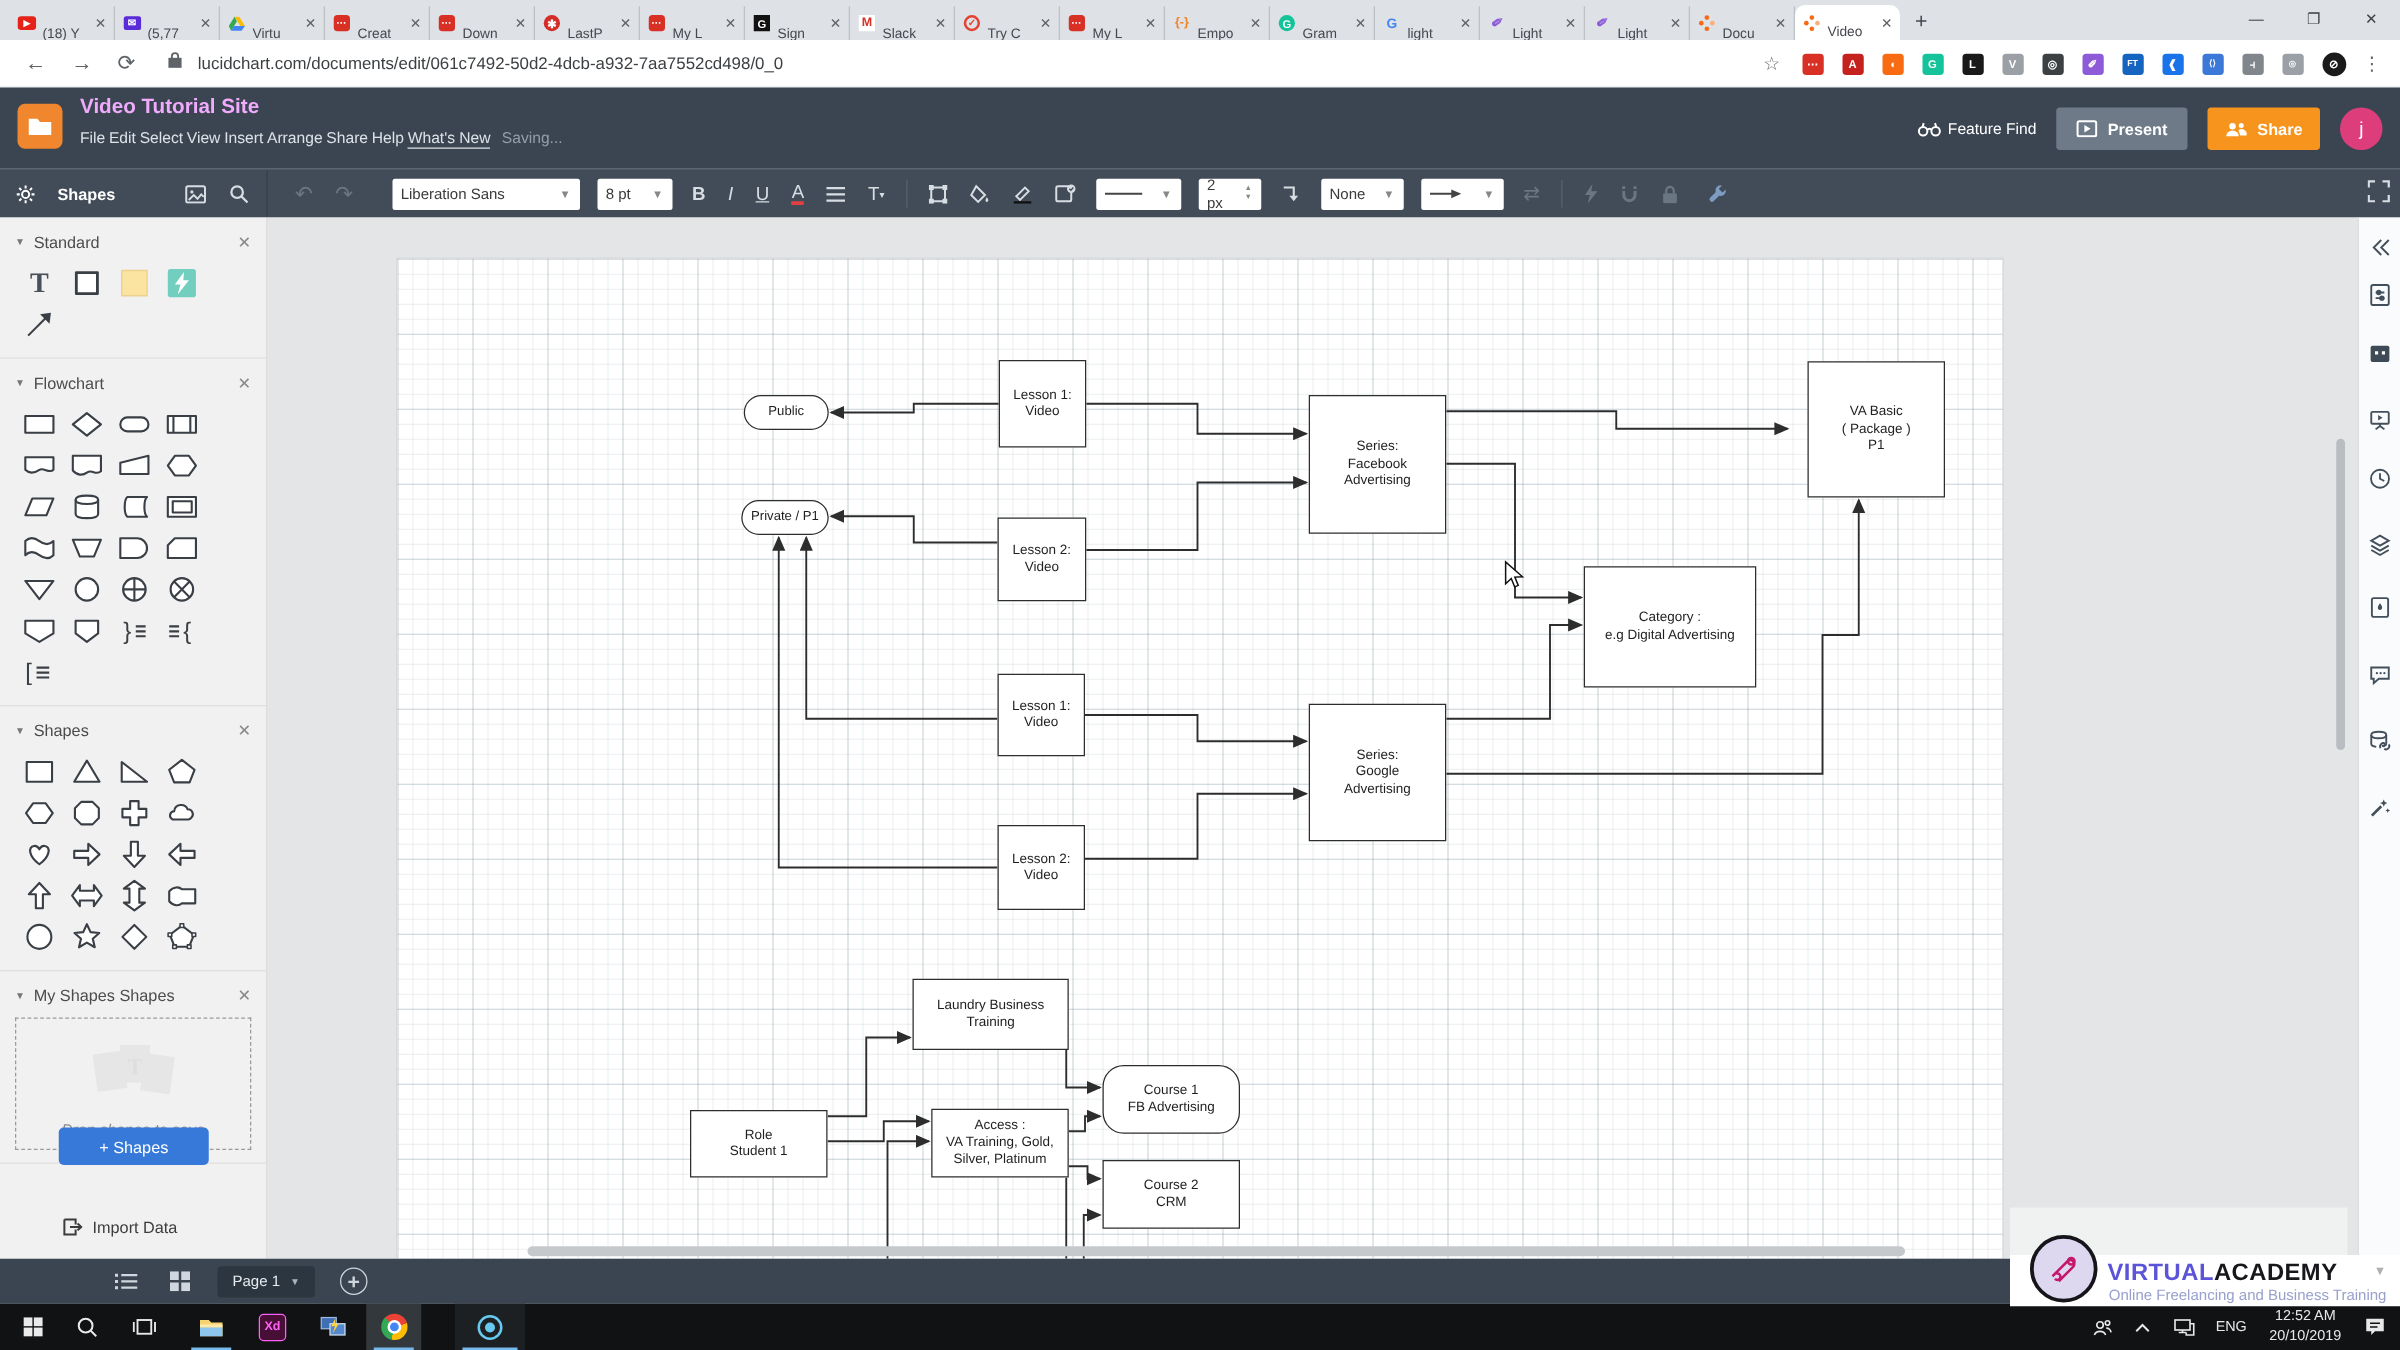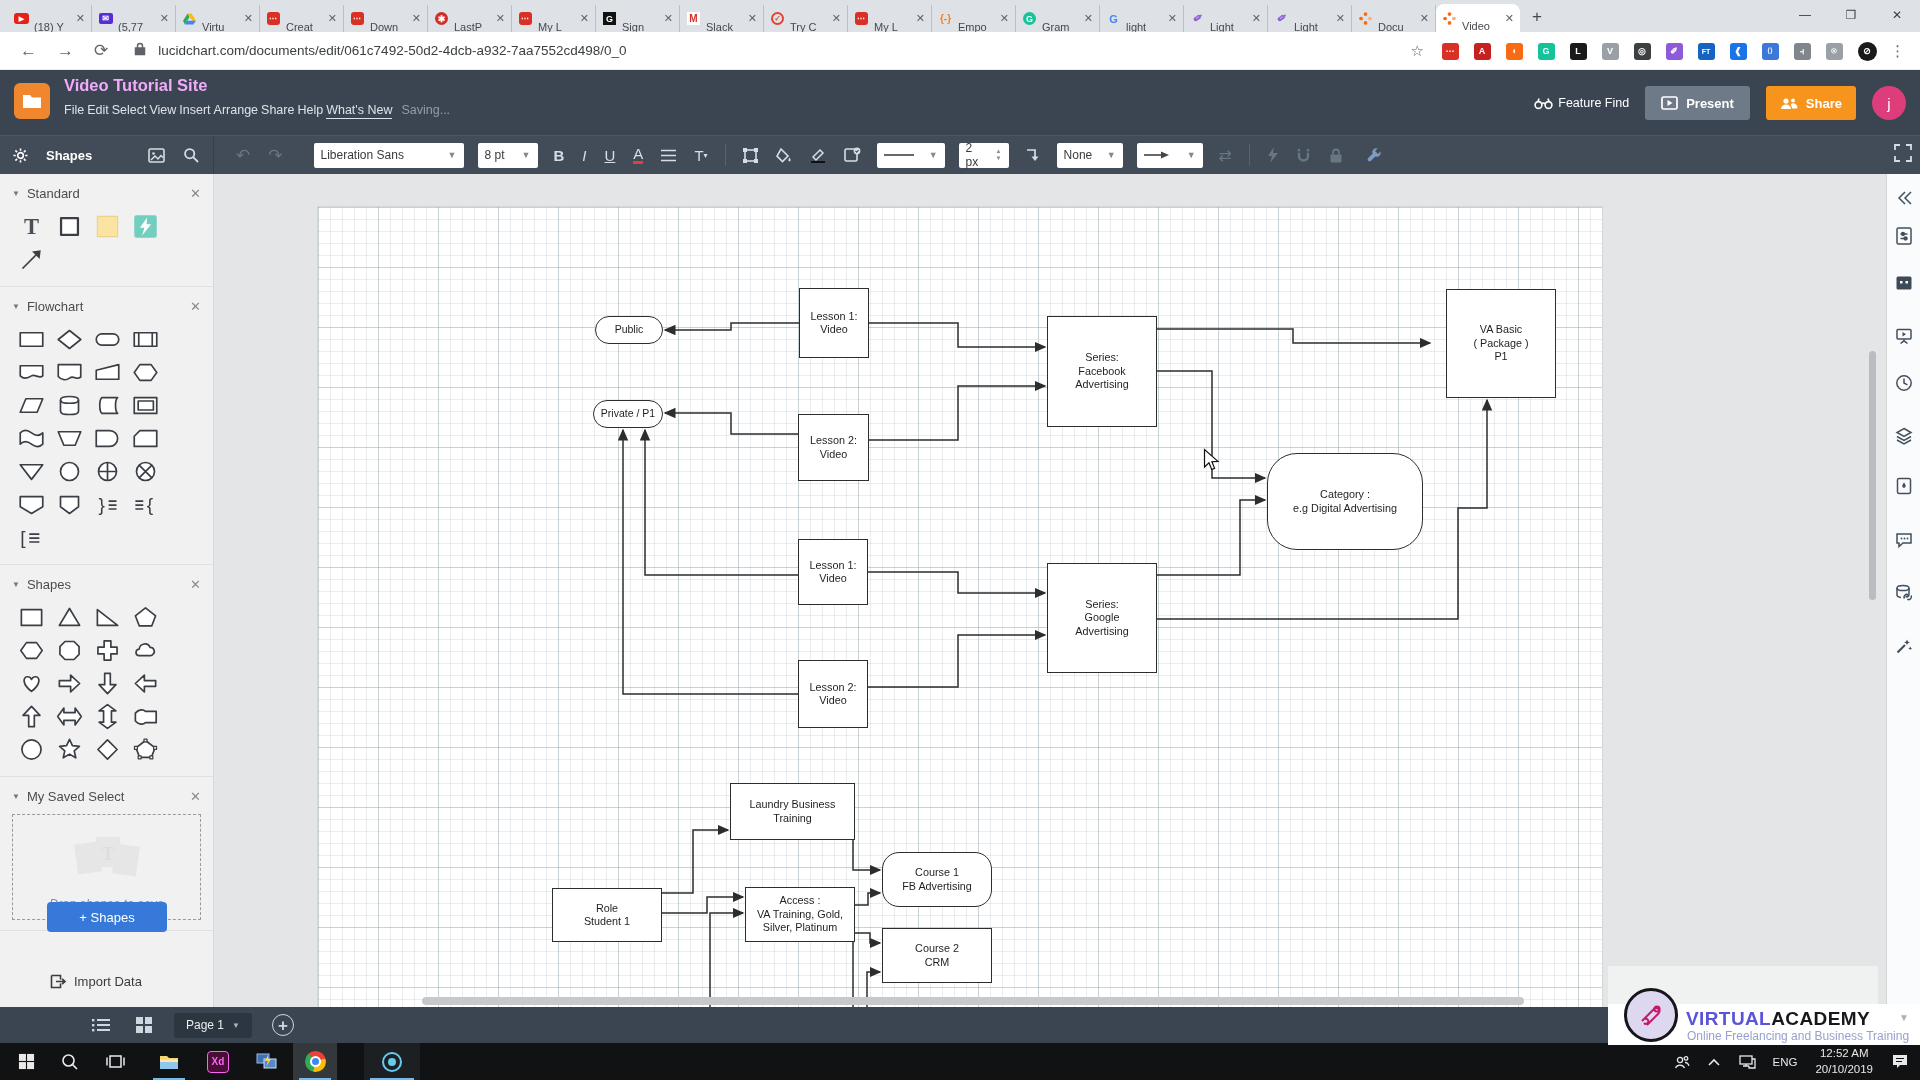--- a/index.html
+++ b/index.html
@@ -882,21 +882,21 @@
                     <rect x="2.2" y="9.2" width="2.6" height="2.6"></rect>
                   </g>
                 </g>
               </svg>
             </div>
           </div>
         </div>
         <div class="psec">
           <div class="psec-h">
             <span class="tri">▼</span>
-            <span>My Saved Select</span>
+            <span>My Shapes Shapes</span>
             <span class="sx">✕</span>
           </div>
           <div class="dropzone">
             <div class="ghost"><svg width="70" height="48" viewBox="0 0 70 48">
                 <g fill="#d3d3d3">
                   <rect x="4" y="10" width="24" height="30" transform="rotate(-8 16 25)"></rect>
                   <rect x="24" y="4" width="24" height="30"></rect>
                   <rect x="42" y="12" width="24" height="30" transform="rotate(8 54 27)"></rect>
                 </g>
                 <text x="36" y="27" font-size="18" font-family="Liberation Serif,serif" font-weight="bold" text-anchor="middle" fill="#bdbdbd">T</text>
@@ -960,21 +960,21 @@
         <div class="node" style="left: 584px; top: 365px; width: 70px; height: 66px;">Lesson 1:
 Video</div>
         <div class="node" style="left: 584px; top: 486px; width: 70px; height: 68px;">Lesson 2:
 Video</div>
         <div class="node" style="left: 833px; top: 389px; width: 110px; height: 110px;">Series:
 Google
 Advertising</div>
         <div class="node" style="left: 1232px; top: 115px; width: 110px; height: 109px;">VA Basic
 ( Package )
 P1</div>
-        <div class="node" style="left: 1053px; top: 279px; width: 156px; height: 97px; border-radius: 30px;">Category :
+        <div class="node" style="left: 1053px; top: 279px; width: 138px; height: 97px;">Category :
 e.g  Digital Advertising</div>
         <div class="node" style="left: 516px; top: 609px; width: 125px; height: 57px;">Laundry Business
 Training</div>
         <div class="node" style="left: 338px; top: 714px; width: 110px; height: 54px;">Role
 Student 1</div>
         <div class="node" style="left: 531px; top: 713px; width: 110px; height: 55px;">Access :
 VA Training, Gold,
 Silver, Platinum</div>
         <div class="node" style="left: 668px; top: 678px; width: 110px; height: 55px; border-radius: 17px;">Course 1
 FB Advertising</div>

